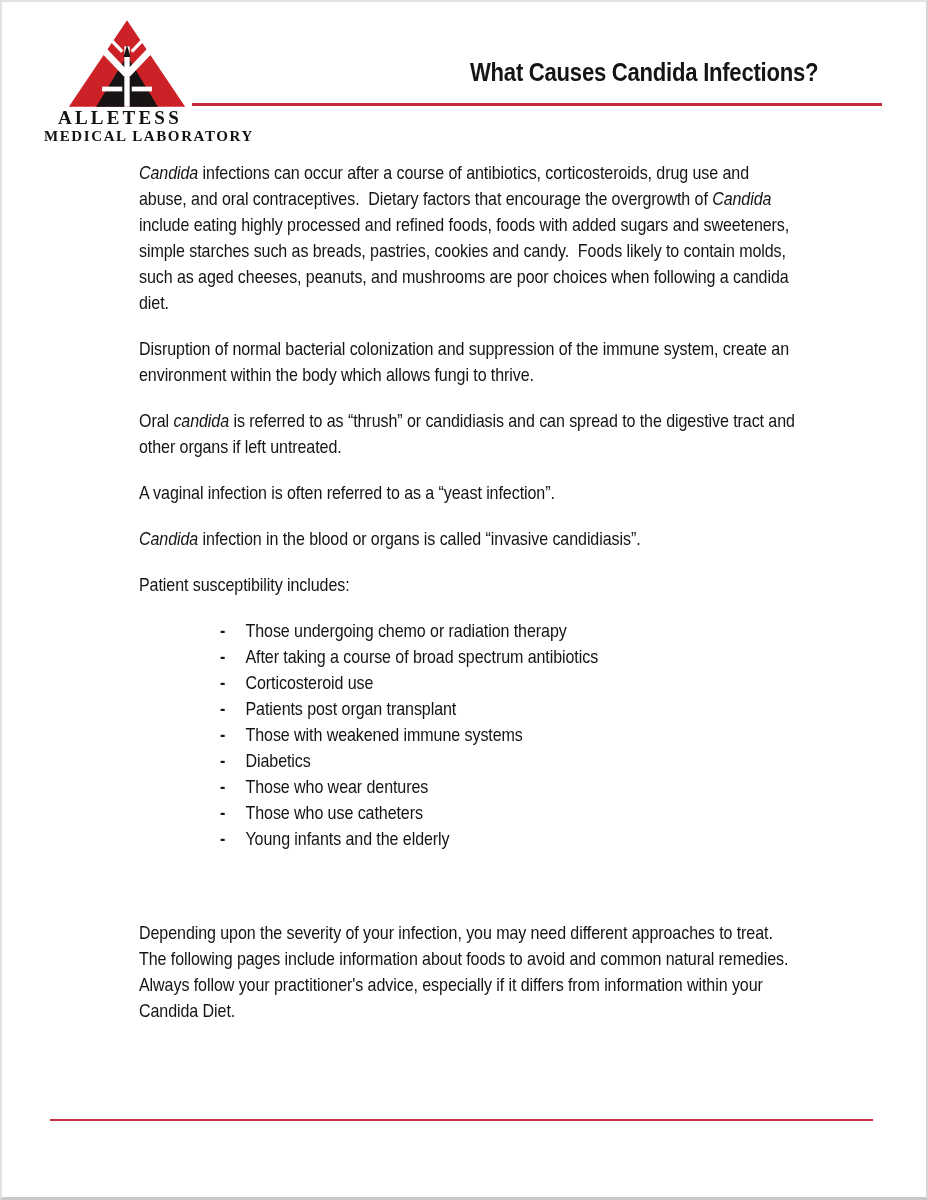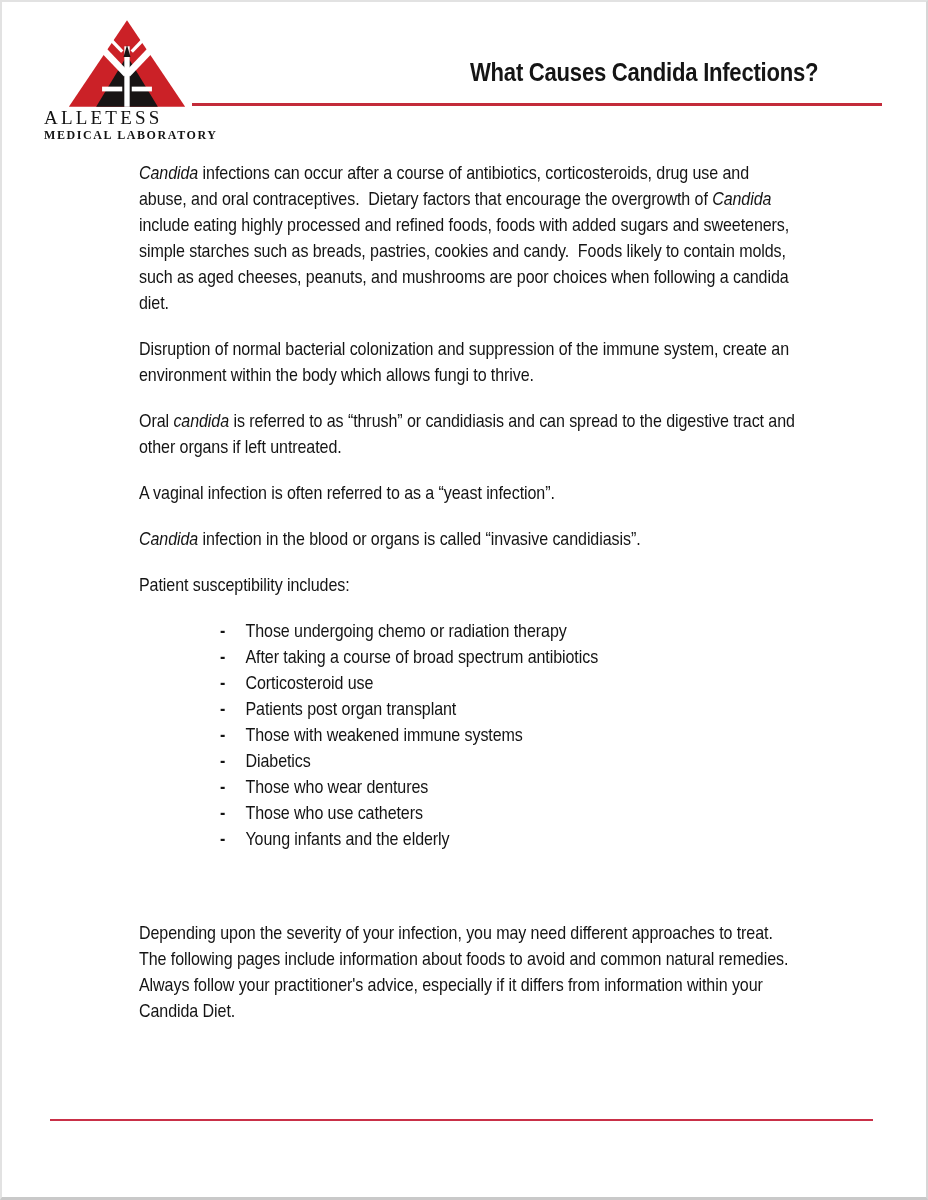--- a/index.html
+++ b/index.html
@@ -20,33 +20,34 @@
   }
   
   .logo-svg {
     position: absolute;
     left: 65px; top: 17px;
     width: 120px; height: 89px;
   }
   .brand {
     position: absolute;
     left: 42px; top: 105px; width: 152px;
-    text-align: left;
+    text-align: center;
     font-family: "Liberation Serif", serif;
     font-size: 19px;
     letter-spacing: 3.2px;
     color: #131313;
     white-space: nowrap;
+    font-weight: bold;
   }
   .tagline {
     position: absolute;
     left: 42px; top: 126px; width: 152px;
     text-align: center;
     font-family: "Liberation Serif", serif;
-    font-size: 12px;
+    font-size: 15px;
     font-weight: bold;
     letter-spacing: 1.6px;
     color: #131313;
     white-space: nowrap;
   }
   .page-title {
     position: absolute;
     left: 468px; top: 55px;
     font-size: 26px;
     font-weight: bold;

